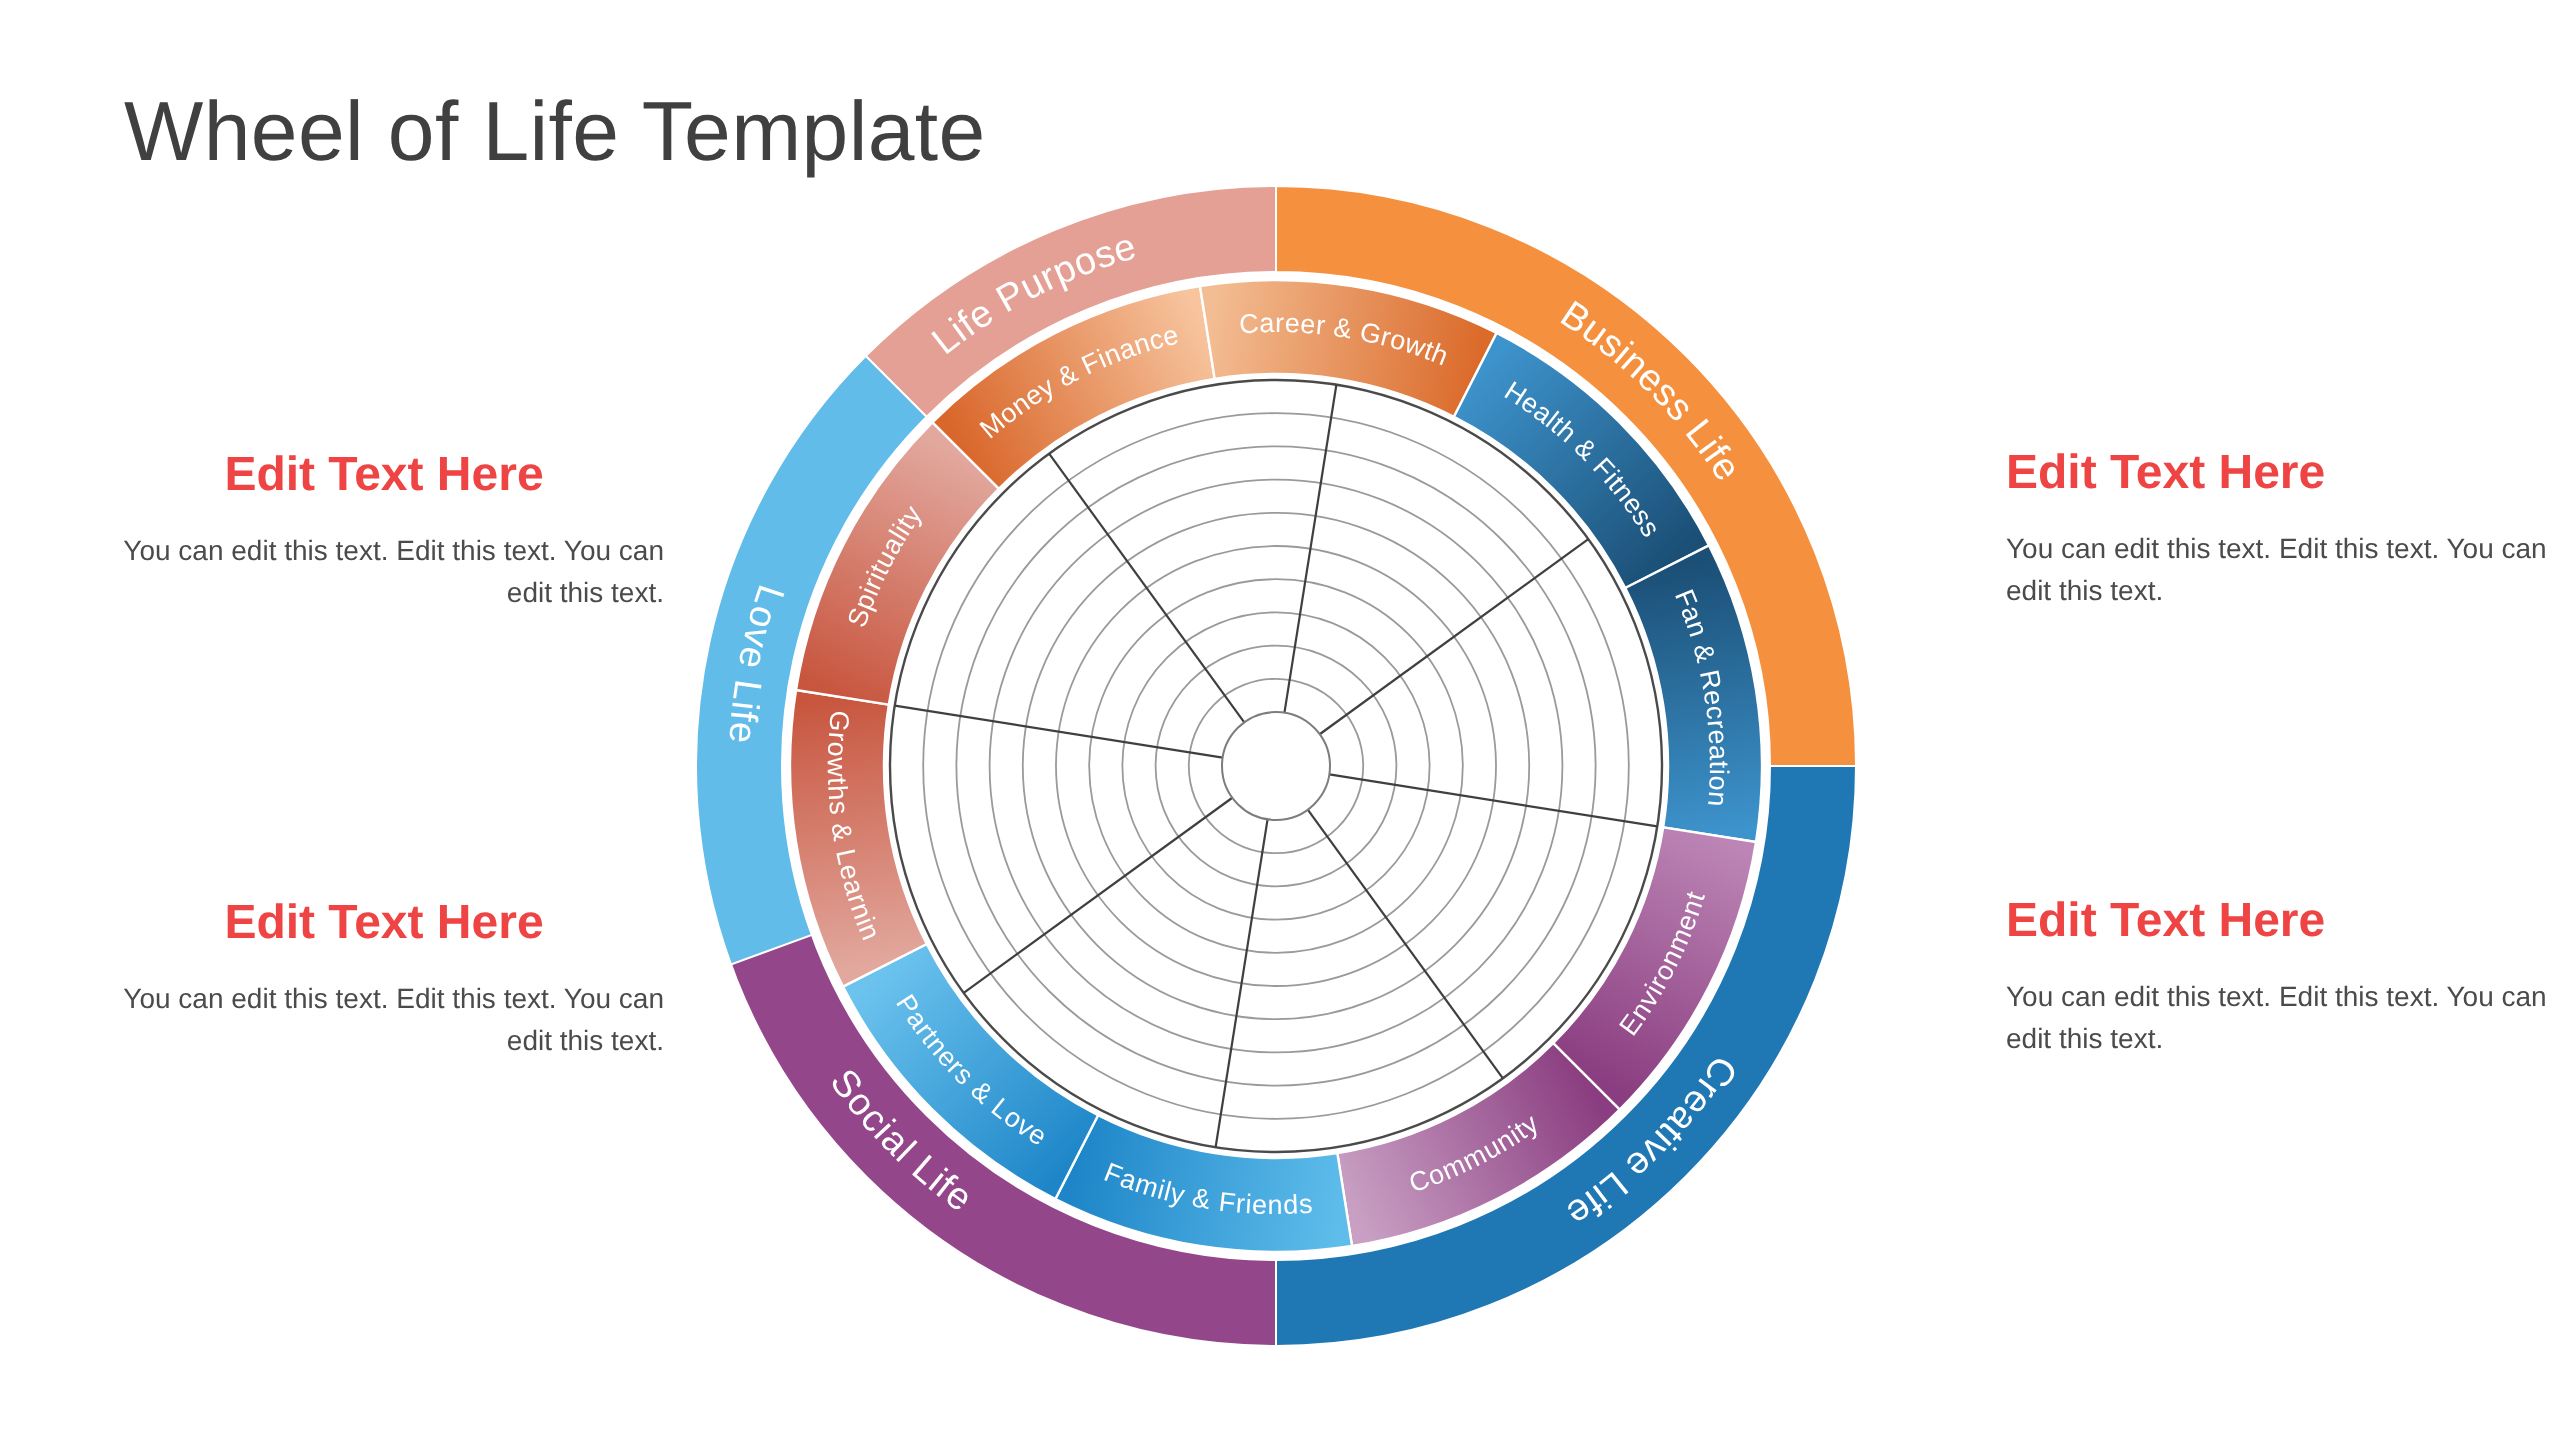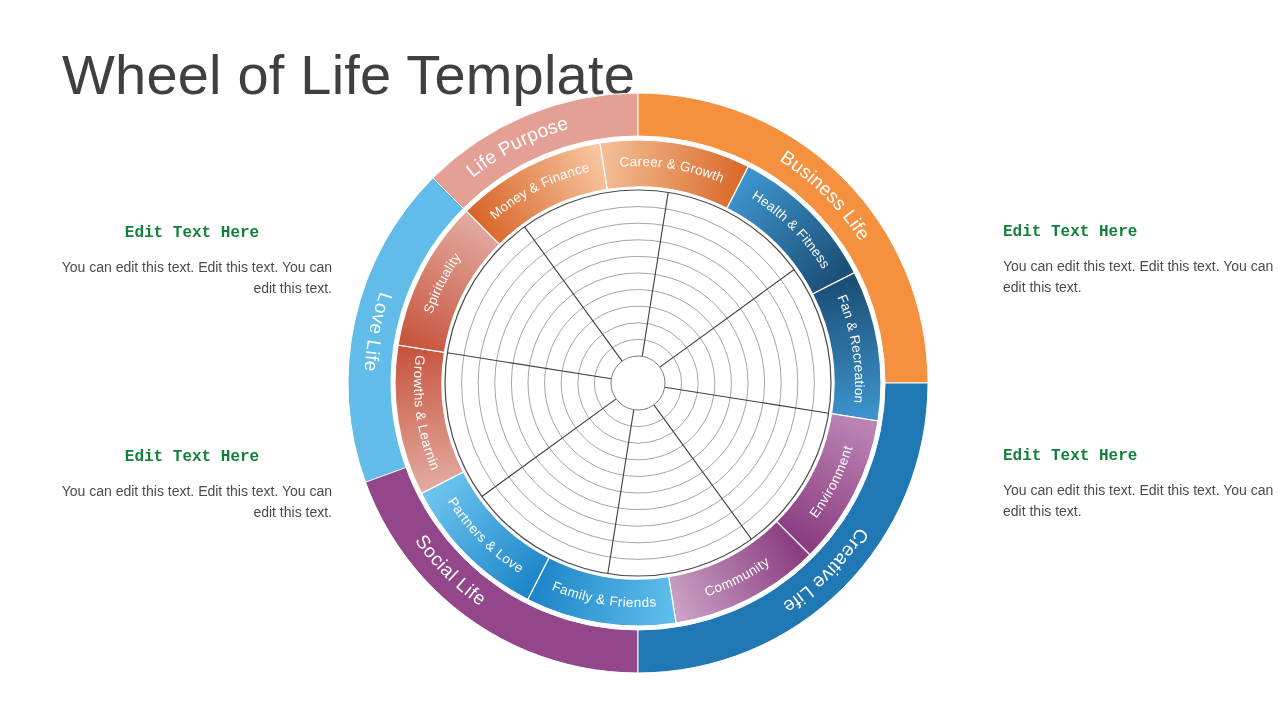--- a/index.html
+++ b/index.html
@@ -7,34 +7,33 @@
     width:1280px;height:720px;
     background:#ffffff;
     font-family:"Liberation Sans", sans-serif;
     overflow:hidden;
     position:relative;
   }
   #page-title{
     position:absolute;
     left:62px;
     top:42px;
-    font-size:56px;
+    font-size:42px;
     font-weight:400;
     color:#404040;
     letter-spacing:0.2px;
     white-space:nowrap;
   }
   .txtblock{position:absolute;width:280px;}
   .txtblock .heading{
-    font-size:16px;
+    font-size:24px;
     font-weight:bold;
-    color:#15803d;
+    color:#ef4444;
     margin:0 0 14px 0;
     line-height:1.1;
-    font-family:Liberation Mono, monospace;
   }
   .txtblock .body{
     font-size:14px;
     color:#4b4b4b;
     line-height:1.5;
     margin:0;
   }
   .left-block{text-align:right;left:52px;}
   .left-block .heading{text-align:center;}
   .right-block{text-align:left;left:1003px;}

